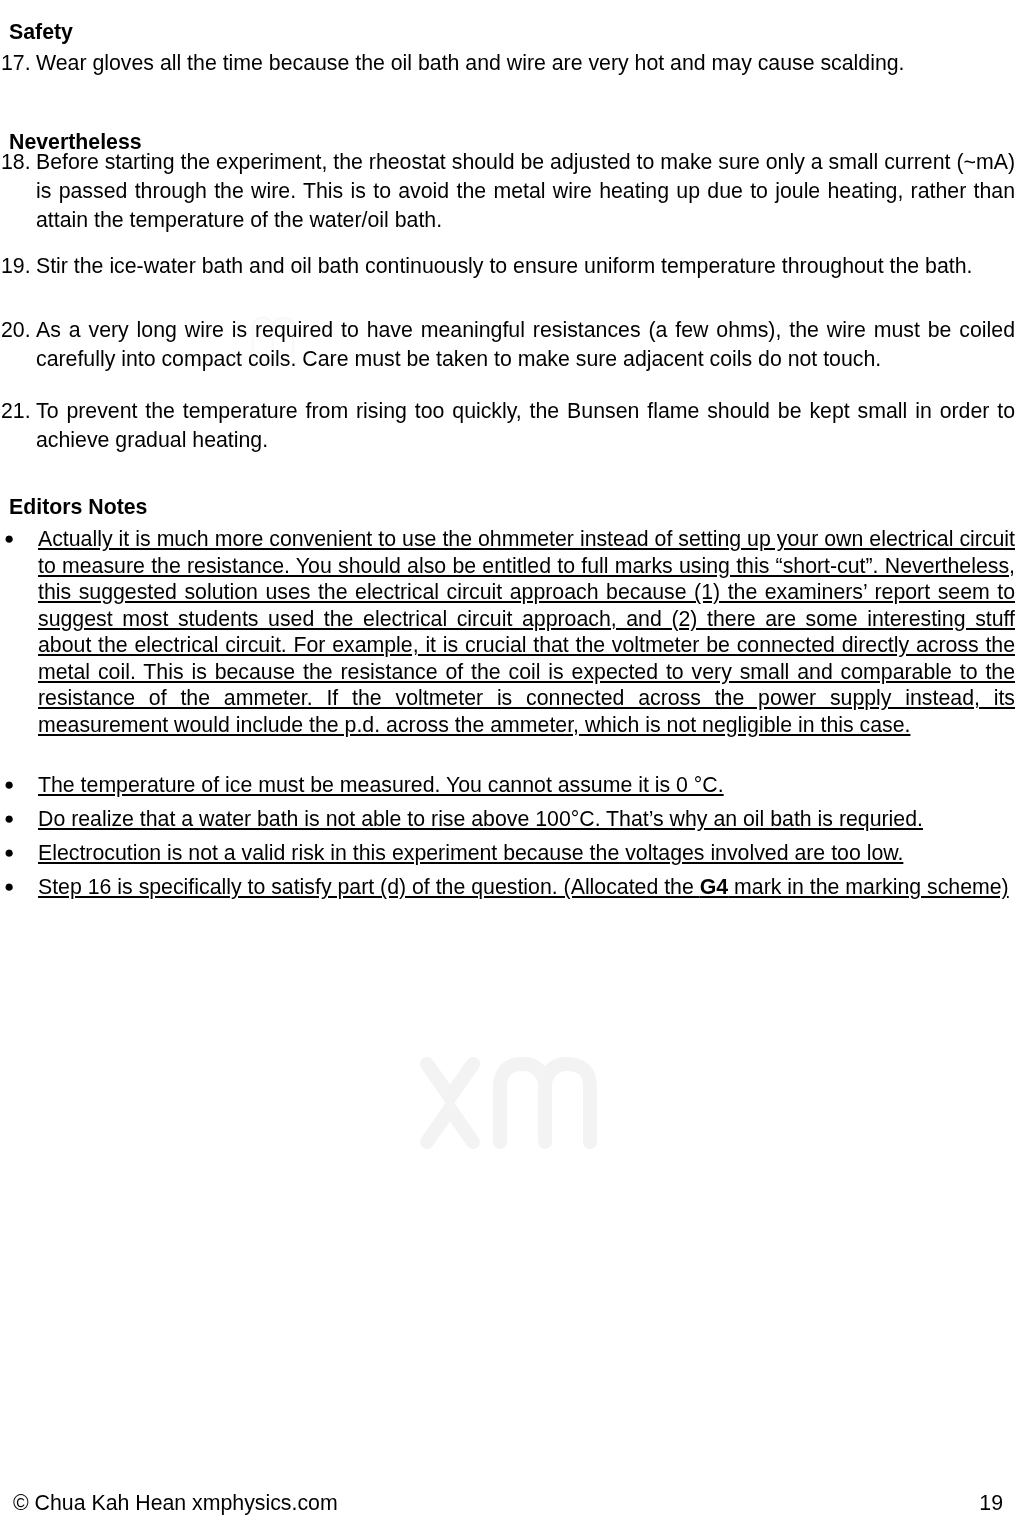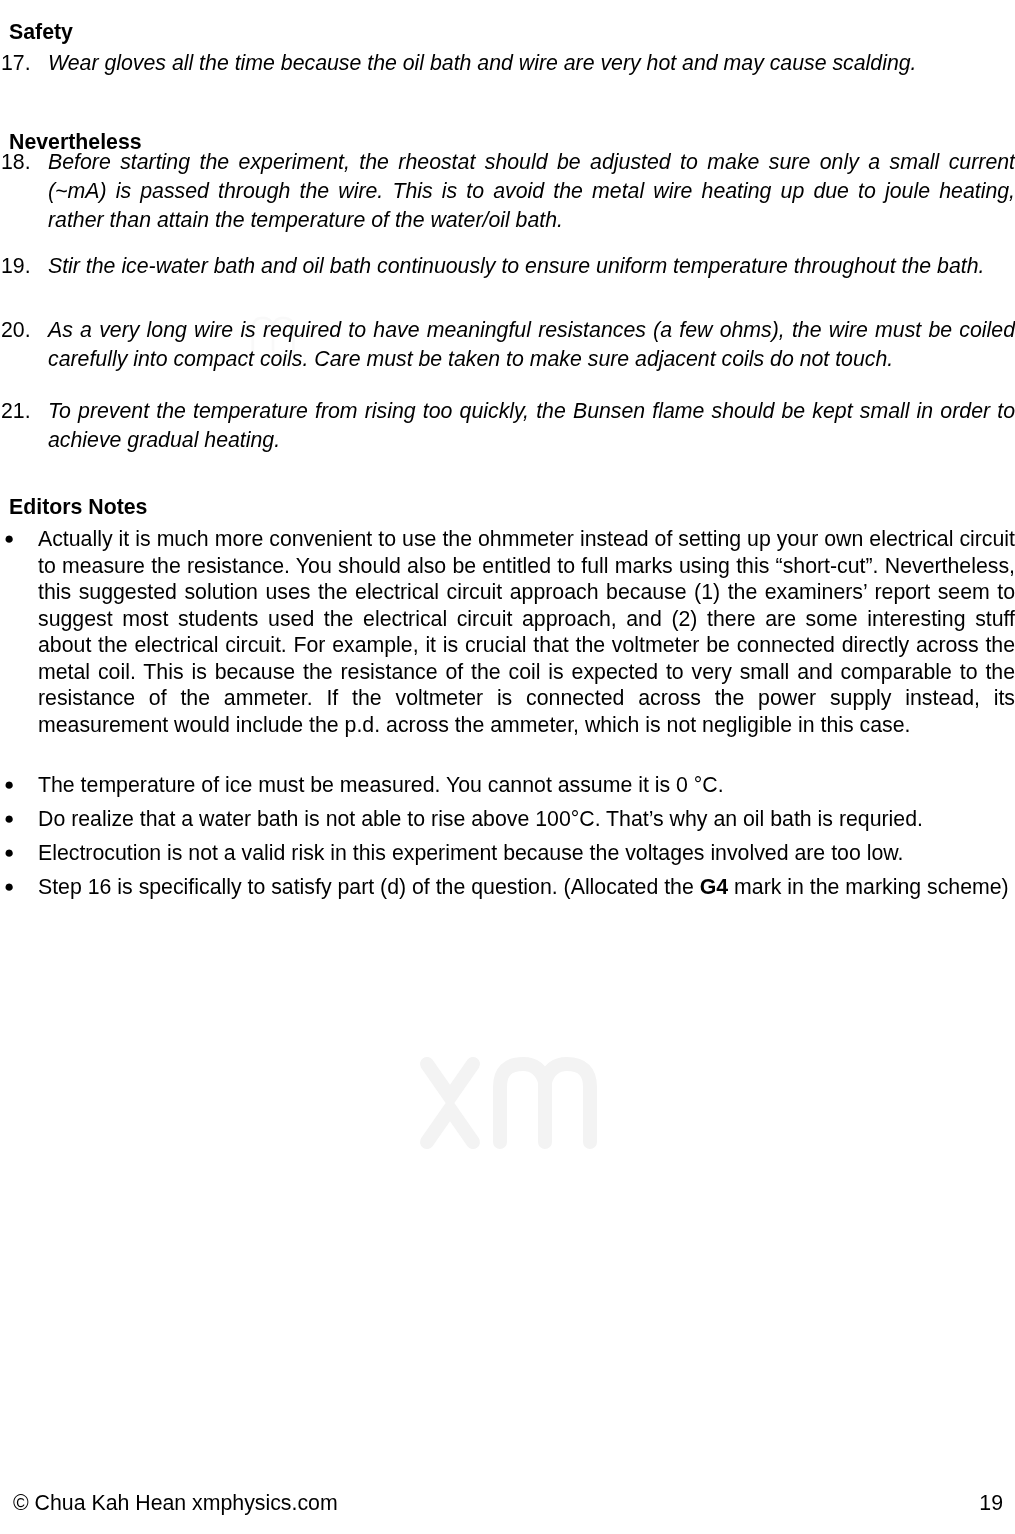--- a/index.html
+++ b/index.html
@@ -4,24 +4,24 @@
 <style>
   html, body { margin: 0; padding: 0; background: #ffffff; }
   body {
     width: 1015px; height: 1534px; position: relative; overflow: hidden;
     font-family: "Liberation Sans", sans-serif; color: #000; font-size: 21.3px;
   }
   .page { position: absolute; left: 0; top: 0; width: 1015px; }
   .heading { position: absolute; left: 1px; font-weight: bold; font-size: 21.3px; line-height: 26px; margin: 8px; }
   .item { position: absolute; left: 0; width: 1015px; line-height: 29px; }
   .item .num { position: absolute; left: 1px; top: 0; }
-  .item .txt { margin-left: 48px; text-align: justify; text-align-last: left; font-style: italic; }
+  .item .txt { margin-left: 36px; text-align: justify; text-align-last: left; }
   .bullet { position: absolute; left: 0; width: 1015px; line-height: 26.5px; }
   .bullet .dot { position: absolute; left: 4px; top: 0; font-size: 17px; }
-  .bullet .txt { margin-left: 38px; text-align: justify; text-align-last: left; }
+  .bullet .txt { margin-left: 38px; text-align: justify; text-align-last: left; text-decoration: underline; }
   b { font-weight: bold; }
   .footer { position: absolute; top: 1490px; left: 1px; width: 1002px; font-size: 21.3px; line-height: 26px; }
   .footer .left { position: absolute; left: 12px; }
   .footer .right { position: absolute; right: 0; }
   .watermark { position: absolute; pointer-events: none; }
 </style>
 </head>
 <body>
 
 <div class="page">

